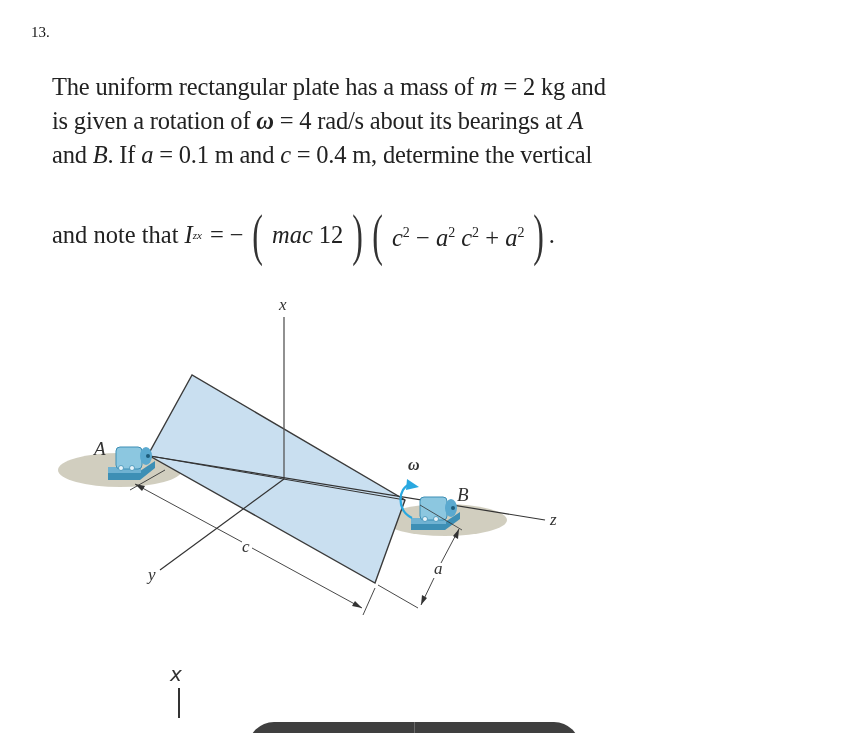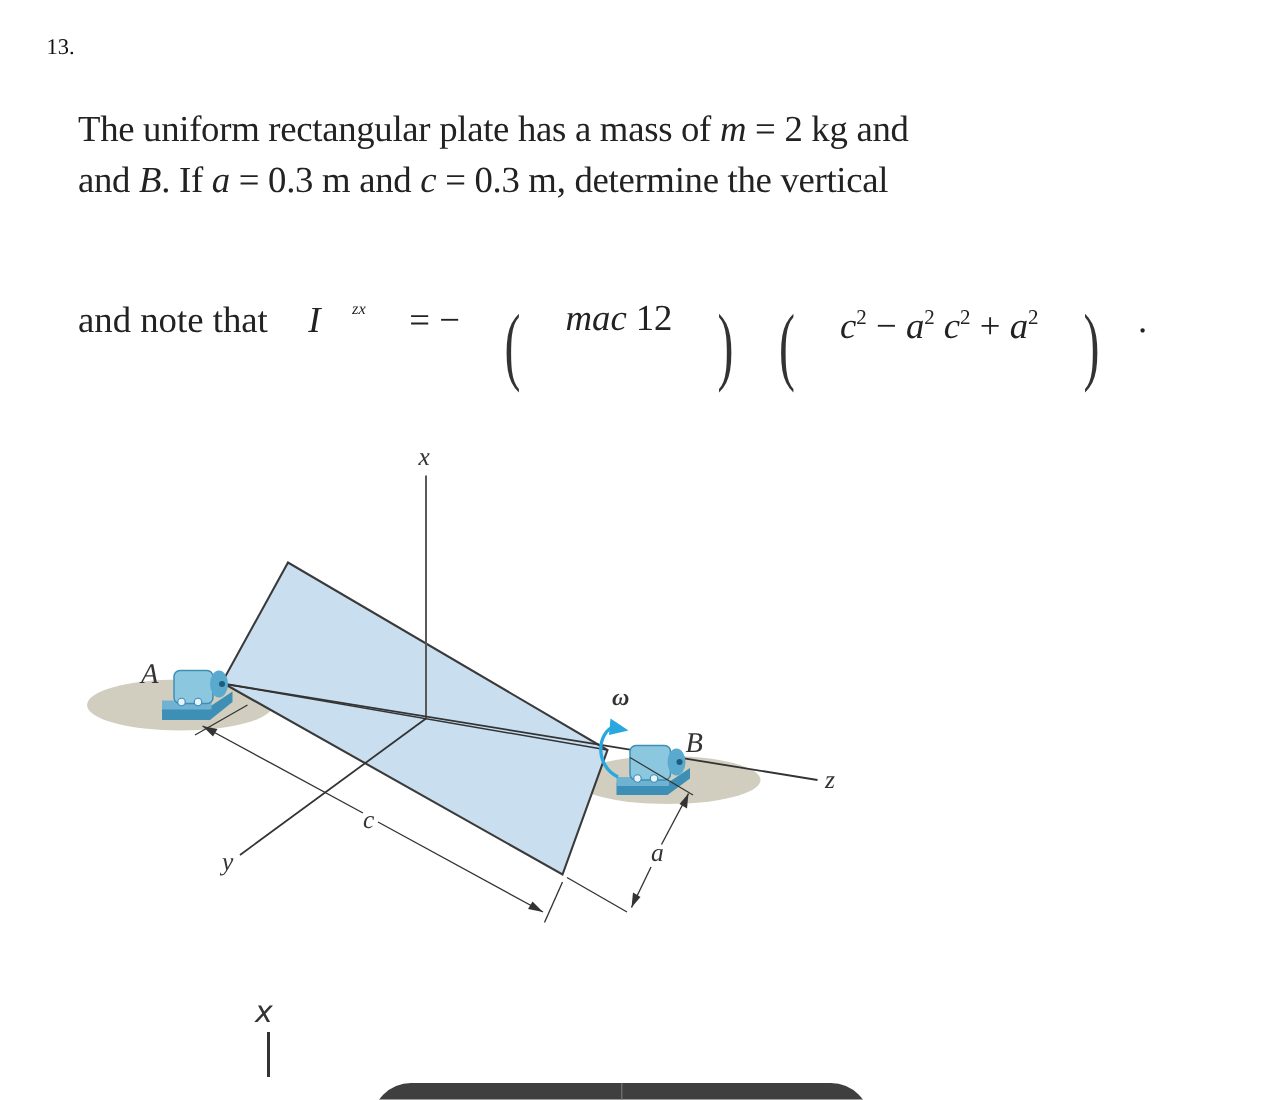--- a/index.html
+++ b/index.html
@@ -2,21 +2,21 @@
 <html><head>
 <meta charset="utf-8">
 <style>
   html, body { margin: 0; padding: 0; background: #ffffff; }
   body { width: 853px; height: 733px; position: relative; overflow: hidden; font-family: "Liberation Serif", serif; }
   .qnum { position: absolute; left: 31px; top: 24px; font-family: Liberation Serif, serif; font-size: 15px; color: #111; }
   .problem { position: absolute; left: 52px; top: 70px; width: 672px; font-family: "Liberation Serif", serif; font-size: 24.5px; line-height: 34px; color: #222; letter-spacing: -0.2px; }
   .problem .ln { display: block; white-space: nowrap; }
   .problem .ln.justify { display: flex; justify-content: space-between; }
   i, .it { font-style: italic; }
-  .formula-line { position: absolute; left: 52px; top: 200px; height: 70px; font-family: "Liberation Serif", serif; font-size: 24.5px; color: #222; display: flex; align-items: flex-start; white-space: nowrap; gap: 21px; }
+  .formula-line { position: absolute; left: 52px; top: 200px; height: 70px; font-family: "Liberation Serif", serif; font-size: 24.5px; color: #222; display: flex; align-items: center; white-space: nowrap; }
   .frac { display: inline-flex; align-items: center; vertical-align: middle; margin: 0 2px; }
   .frac .num, .frac .den { display: block; padding: 0 3px; line-height: 26px; }
   .frac .bar { display: block; width: 100%; height: 1.5px; background: #333; }
   .paren { font-size: 58px; font-weight: 200; line-height: 60px; transform: scaleX(0.55); display: inline-block; color: #333; }
   sub { font-size: 11px; vertical-align: -6px; }
   sup { font-size: 14px; vertical-align: 9px; }
   .diagram { position: absolute; left: 0; top: 0; width: 853px; height: 733px; pointer-events: none; }
   .diagram text { font-family: "Liberation Serif", serif; font-style: italic; fill: #333; }
   .handwrite { position: absolute; left: 170px; top: 662px; font-family: "DejaVu Sans", sans-serif; font-size: 20px; color: #333; }
   .toolbar { position: absolute; left: 248px; top: 722px; width: 332px; height: 30px; background: #3f3f3f; border-radius: 26px 26px 0 0; display: flex; }
@@ -26,21 +26,24 @@
 </head>
 <body>
 
 <div class="qnum">13.</div>
 
 <div class="problem">
   <span class="ln justify">
     <span><span>The uniform rectangular plate has a mass of </span><i>m</i><span> = 2 kg and</span></span>
   </span>
   <span class="ln justify">
-    <span><span>and </span><i>B</i><span>. If </span><i>a</i><span> = 0.3 m and </span><i>c</i><span> = 0.3 m, determine the vertical</span></span>
+    <span><span>is given a rotation of </span><i style="font-weight:bold">ω</i><span> = 4 rad/s about its bearings at </span><i>A</i></span>
+  </span>
+  <span class="ln justify">
+    <span><span>and </span><i>B</i><span>. If </span><i>a</i><span> = 0.1 m and </span><i>c</i><span> = 0.4 m, determine the vertical</span></span>
   </span>
 </div>
 
 <div class="formula-line">
   <span style="margin-right:6px">and note that </span>
   <i>I</i>
     <sub><i>zx</i></sub>
   <span style="margin:0 4px 0 8px"> = −</span>
   <span class="paren">(</span>
   <span class="frac">

